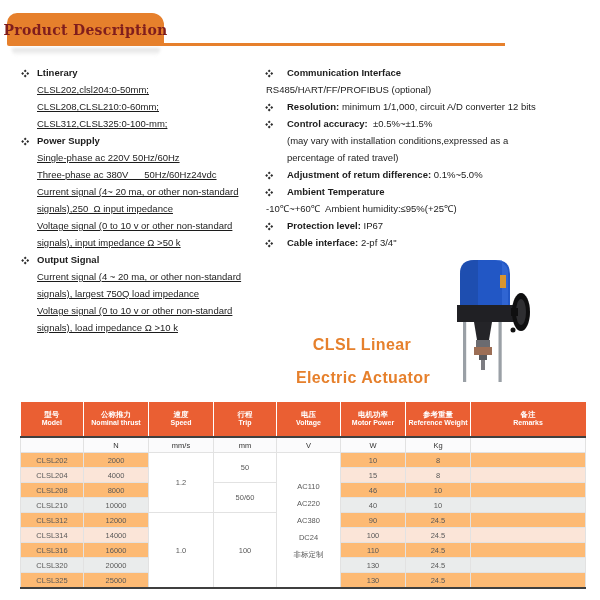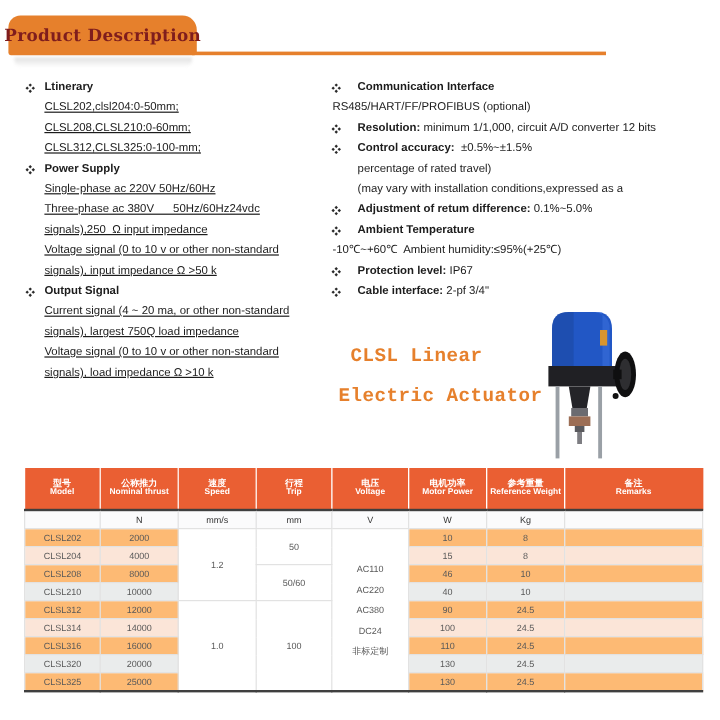--- a/index.html
+++ b/index.html
@@ -23,45 +23,45 @@
                 color:#7f1d1d;letter-spacing:.3px;white-space:nowrap;}
   .banner-line{position:absolute;left:160px;top:43px;width:345px;height:3px;
                background:var(--banner-orange);}
   .banner-shadow{position:absolute;left:12px;top:48px;width:148px;height:8px;
                  background:linear-gradient(#b9b9b9,rgba(255,255,255,0));
                  opacity:.45;filter:blur(1.5px);border-radius:0 0 6px 6px;}
 
   
   .spec-col{position:absolute;top:64px;font-size:9.5px;line-height:17px;color:#1c1c1c;}
   #specs-left{left:22px;width:258px;}
-  #specs-right{left:277px;width:312px;}
+  #specs-right{left:266px;width:312px;}
   .spec-line{display:flex;align-items:flex-start;white-space:pre-wrap;}
   .spec-line b{font-weight:bold;}
   #specs-left .ind{padding-left:15px;text-decoration:underline;}
   #specs-right .ind{padding-left:21px;}
   .noind{padding-left:0;}
   .bullet-box{flex:none;display:flex;align-items:center;justify-content:flex-start;height:17px;}
   #specs-left .bullet-box{width:15px;}
   #specs-right .bullet-box{width:21px;}
   .bullet{width:2.4px;height:2.4px;background:#2a2a2a;transform:rotate(45deg);
           box-shadow:3.6px 0 #2a2a2a,0 3.6px #2a2a2a,3.6px 3.6px #2a2a2a;
           margin:-3px 0 0 2px;}
 
   
-  .prod-title{position:absolute;font-family:Liberation Mono, monospace;font-weight:bold;
-              font-size:16px;color:var(--banner-orange);
-              letter-spacing:.4px;white-space:nowrap;}
+  .prod-title{position:absolute;font-family:Liberation Sans, sans-serif;font-weight:bold;
+              font-size:16px;color:var(--banner-orange);text-align:center;
+              letter-spacing:.4px;white-space:nowrap;margin-top:48px;}
   #prod-t1{left:292px;top:288px;width:140px;}
   #prod-t2{left:282px;top:321px;width:162px;}
 
   
   .actuator{position:absolute;left:450px;top:257px;width:88px;height:128px;}
 
   
-  table.spec-table{position:absolute;left:20px;top:390px;width:565px;
+  table.spec-table{position:absolute;left:20px;top:402px;width:565px;
        border-collapse:collapse;table-layout:fixed;
        font-size:7.5px;color:var(--cell-text);
        border-bottom:2px solid var(--border-dark);}
   .spec-table th{background:var(--thead-orange);color:#fff;font-weight:bold;
        font-size:7px;line-height:8.5px;height:32px;padding:1px 0;
        border-right:1px solid #fff;vertical-align:middle;text-align:center;}
   .spec-table th:last-child{border-right:1px solid var(--thead-orange);}
   .spec-table th .zh{font-size:7.5px;}
   .spec-table td{height:14px;padding:0;text-align:center;vertical-align:middle;
        border:1px solid var(--border-light);background:#fdba74;}
@@ -83,36 +83,37 @@
 <div class="banner-shadow"></div>
 
 <div id="specs-left" class="spec-col">
     <div class="spec-line"><span class="bullet-box"><span class="bullet"></span></span><b>Ltinerary</b></div>
     <div class="spec-line ind">CLSL202,clsl204:0-50mm;</div>
     <div class="spec-line ind">CLSL208,CLSL210:0-60mm;</div>
     <div class="spec-line ind">CLSL312,CLSL325:0-100-mm;</div>
     <div class="spec-line"><span class="bullet-box"><span class="bullet"></span></span><b>Power Supply</b></div>
     <div class="spec-line ind">Single-phase ac 220V 50Hz/60Hz</div>
     <div class="spec-line ind">Three-phase ac 380V      50Hz/60Hz24vdc</div>
+    <div class="spec-line ind">Current signal (4~ 20 ma, or other non-standard</div>
     <div class="spec-line ind">signals),250  Ω input impedance</div>
     <div class="spec-line ind">Voltage signal (0 to 10 v or other non-standard</div>
     <div class="spec-line ind">signals), input impedance Ω &gt;50 k</div>
     <div class="spec-line"><span class="bullet-box"><span class="bullet"></span></span><b>Output Signal</b></div>
     <div class="spec-line ind">Current signal (4 ~ 20 ma, or other non-standard</div>
     <div class="spec-line ind">signals), largest 750Q load impedance</div>
     <div class="spec-line ind">Voltage signal (0 to 10 v or other non-standard</div>
     <div class="spec-line ind">signals), load impedance Ω &gt;10 k</div>
   </div>
 <div id="specs-right" class="spec-col">
     <div class="spec-line"><span class="bullet-box"><span class="bullet"></span></span><b>Communication Interface</b></div>
     <div class="spec-line noind">RS485/HART/FF/PROFIBUS (optional)</div>
     <div class="spec-line"><span class="bullet-box"><span class="bullet"></span></span><b>Resolution:</b><span> minimum 1/1,000, circuit A/D converter 12 bits</span></div>
     <div class="spec-line"><span class="bullet-box"><span class="bullet"></span></span><b>Control accuracy:</b><span>  ±0.5%~±1.5%</span></div>
+    <div class="spec-line ind">(may vary with installation conditions,expressed as a</div>
     <div class="spec-line ind">percentage of rated travel)</div>
-    <div class="spec-line ind">(may vary with installation conditions,expressed as a</div>
     <div class="spec-line"><span class="bullet-box"><span class="bullet"></span></span><b>Adjustment of retum difference:</b><span> 0.1%~5.0%</span></div>
     <div class="spec-line"><span class="bullet-box"><span class="bullet"></span></span><b>Ambient Temperature</b></div>
     <div class="spec-line noind">-10℃~+60℃  Ambient humidity:≤95%(+25℃)</div>
     <div class="spec-line"><span class="bullet-box"><span class="bullet"></span></span><b>Protection level:</b><span> IP67</span></div>
     <div class="spec-line"><span class="bullet-box"><span class="bullet"></span></span><b>Cable interface:</b><span> 2-pf 3/4"</span></div>
   </div>
 
 <div id="prod-t1" class="prod-title">CLSL Linear</div>
 <div id="prod-t2" class="prod-title">Electric Actuator</div>
 

